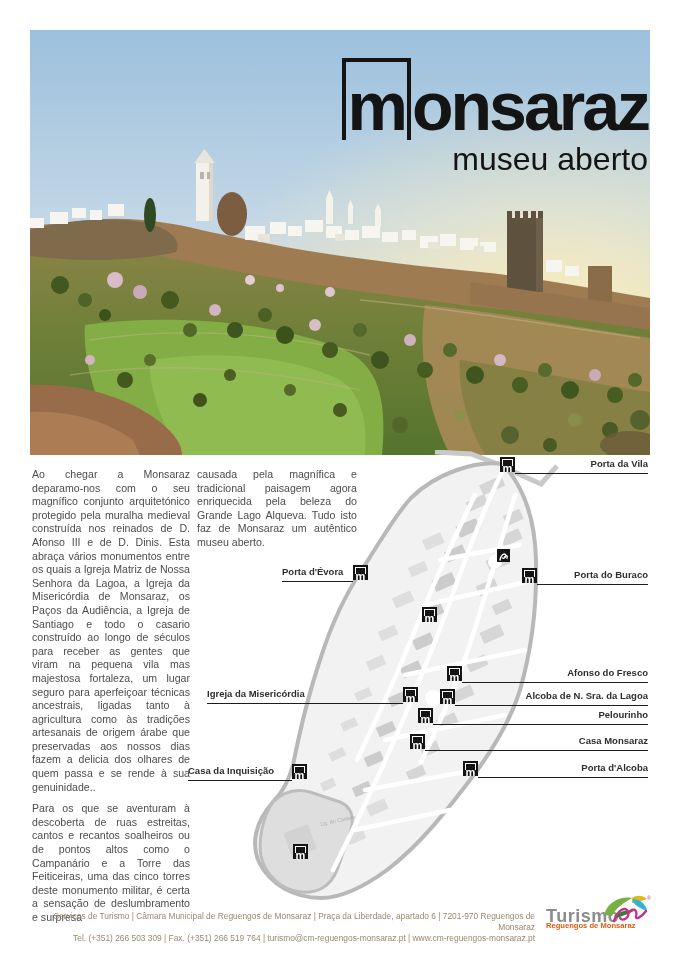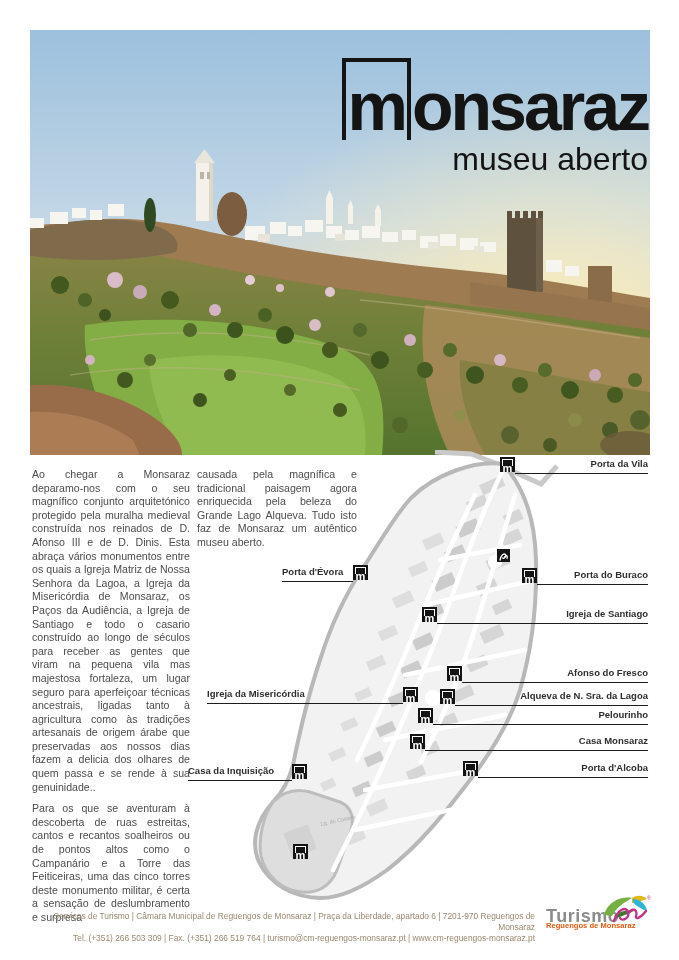--- a/index.html
+++ b/index.html
@@ -316,24 +316,23 @@
   <div class="poi-marker" style="left:292px;top:764px;">
       <span class="mg">m</span>
     </div>
   <div class="poi-marker" style="left:293px;top:844px;">
       <span class="mg">m</span>
     </div>
 
   <div class="poi-line pr" style="left:515px;top:458px;width:133px;">Porta da Vila</div>
   <div class="poi-line pl" style="left:282px;top:566px;width:71px;">Porta d'Évora</div>
   <div class="poi-line pr" style="left:537px;top:569px;width:111px;">Porta do Buraco</div>
-  <div class="poi-line pr" style="left:437px;top:608px;width:211px;">Igreja de Santiago</div>
   <div class="poi-line pr" style="left:462px;top:667px;width:186px;">Afonso do Fresco</div>
   <div class="poi-line pl" style="left:207px;top:688px;width:196px;">Igreja da Misericórdia</div>
-  <div class="poi-line pr" style="left:455px;top:690px;width:193px;">Alqueva de N. Sra. da Lagoa</div>
+  <div class="poi-line pr" style="left:455px;top:690px;width:193px;">Alcoba de N. Sra. da Lagoa</div>
   <div class="poi-line pr" style="left:433px;top:709px;width:215px;">Pelourinho</div>
   <div class="poi-line pr" style="left:425px;top:735px;width:223px;">Casa Monsaraz</div>
   <div class="poi-line pr" style="left:478px;top:762px;width:170px;">Porta d'Alcoba</div>
   <div class="poi-line pl" style="left:188px;top:765px;width:104px;">Casa da Inquisição</div>
 
   <div class="footer">
     <div>Serviços de Turismo | Câmara Municipal de Reguengos de Monsaraz | Praça da Liberdade, apartado 6 | 7201-970 Reguengos de Monsaraz</div>
     <div>Tel. (+351) 266 503 309 | Fax. (+351) 266 519 764 | turismo@cm-reguengos-monsaraz.pt | www.cm-reguengos-monsaraz.pt</div>
   </div>
 

